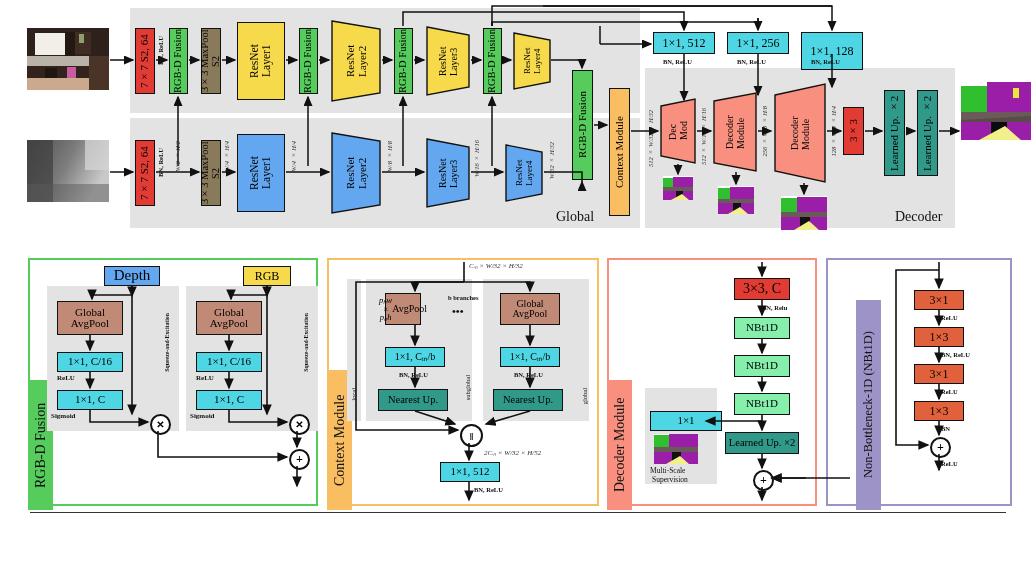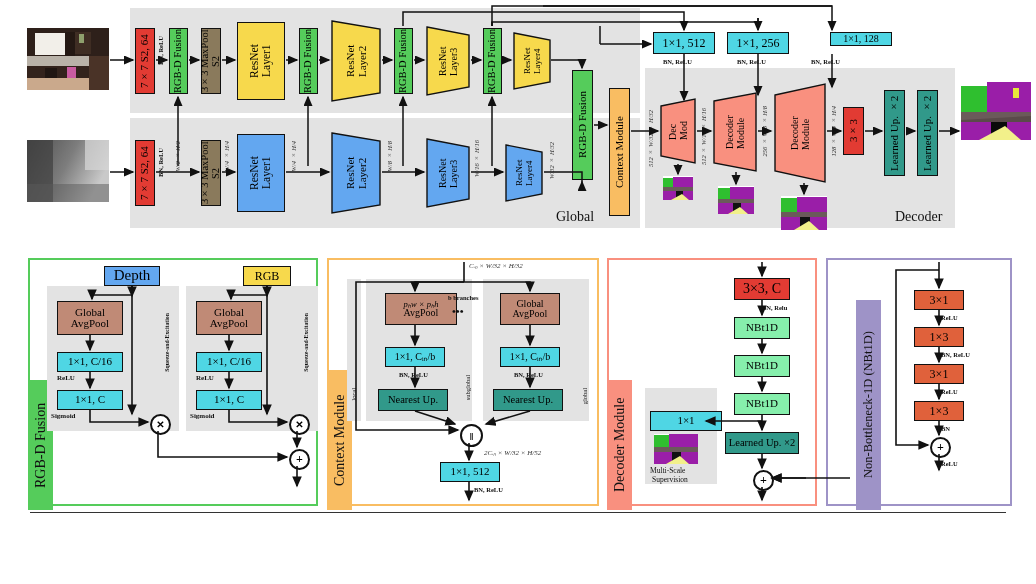--- a/index.html
+++ b/index.html
@@ -199,21 +199,21 @@
 
   <div class="lab big" style="left:556px;top:209px;font-weight:normal;font-size:14px;">Global</div>
   <div class="lab big" style="left:895px;top:209px;font-weight:normal;font-size:14px;">Decoder</div>
 
   <div class="bx c-cyan" style="left:653px;top:32px;width:62px;height:22px;font-size:12px;">1×1, 512</div>
   <div class="lab" style="left:663px;top:58px;font-size:6.5px;">BN, ReLU</div>
 
   <div class="bx c-cyan" style="left:727px;top:32px;width:62px;height:22px;font-size:12px;">1×1, 256</div>
   <div class="lab" style="left:737px;top:58px;font-size:6.5px;">BN, ReLU</div>
 
-  <div class="bx c-cyan" style="left:801px;top:32px;width:62px;height:14px;font-size:10px;margin-left:29px;">1×1, 128</div>
+  <div class="bx c-cyan" style="left:801px;top:32px;width:62px;height:38px;font-size:12px;">1×1, 128</div>
   <div class="lab" style="left:811px;top:58px;font-size:6.5px;">BN, ReLU</div>
 
   <div class="lab-i lab-v" style="left:647px;top:110px;font-size:6.5px;">512 × W/32 × H/32</div>
 
   <div class="abs" style="left:660px;top:98px;width:36px;height:66px;">
     <svg width="36" height="66" style="display:block">
       <polygon points="1,8 35,1 35,65 1,58" fill="#f9907f" stroke="#111" stroke-width="1.4"></polygon>
     </svg>
     <div class="vt" style="position:absolute;left:0;top:0;width:36px;height:66px;display:flex;
          align-items:center;justify-content:center;font-size:10px;white-space:pre-line;">Dec
@@ -335,21 +335,21 @@
   <div class="frame" style="left:327px;top:258px;width:272px;height:248px;border-color:#f9bd62;"></div>
   <div class="tabname c-orange" style="left:327px;top:370px;width:21px;height:136px;background:#f9bd62;
        border:2.5px solid #f9bd62;">Context Module</div>
 
   <div class="panel-grey" style="left:347px;top:279px;width:14px;height:142px;"></div>
   <div class="panel-grey" style="left:366px;top:279px;width:106px;height:142px;"></div>
   <div class="panel-grey" style="left:483px;top:279px;width:106px;height:142px;"></div>
 
   <div class="lab-i" style="left:469px;top:261px;font-size:7px;font-weight:normal;">Cᵢₙ × W/32 × H/32</div>
 
-  <div class="bx c-tan" style="left:385px;top:293px;width:72px;height:32px;font-size:9px;flex-direction:column;">
+  <div class="bx c-tan" style="left:385px;top:293px;width:36px;height:32px;font-size:9px;flex-direction:row;">
     <span style="font-size:8.5px;font-style:italic;">pₕw × pₕh</span>
     <span style="font-size:10px;">AvgPool</span>
   </div>
   <div class="lab" style="left:448px;top:294px;font-size:6.5px;">b branches</div>
   <div class="lab" style="left:452px;top:305px;font-size:11px;">•••</div>
 
   <div class="bx c-tan" style="left:500px;top:293px;width:60px;height:32px;font-size:10px;white-space:pre-line;">Global
 AvgPool</div>
 
   <div class="bx c-cyan" style="left:385px;top:347px;width:60px;height:20px;font-size:10px;">1×1, Cᵢₙ/b</div>

